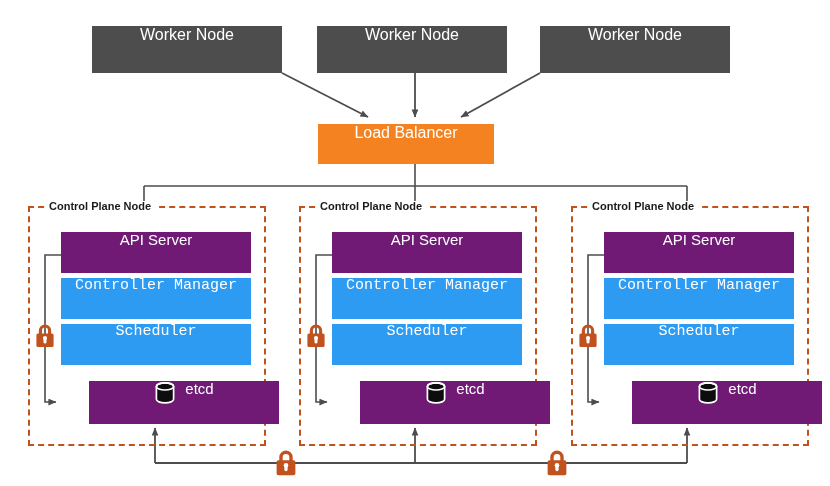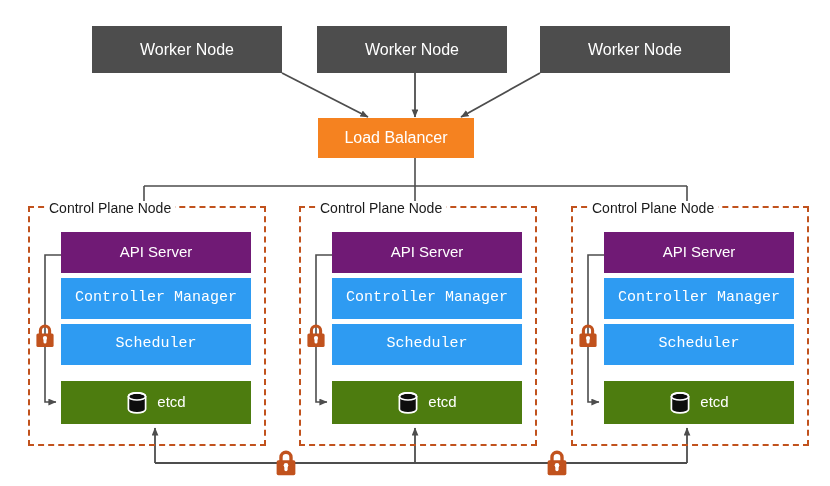--- a/index.html
+++ b/index.html
@@ -22,21 +22,21 @@
     left: 0;
     top: 0;
     width: 830px;
     height: 486px;
     pointer-events: none;
   }
   .box {
     position: absolute;
     box-sizing: border-box;
     display: flex;
-    align-items: center;
+    align-items: flex-start;
     justify-content: center;
     color: #ffffff;
     text-align: center;
     line-height: 1.1;
   }
   .worker-node {
     background: #4d4d4d;
     font-size: 16px;
   }
   .load-balancer {
@@ -46,38 +46,40 @@
   .api-server {
     background: #701a75;
     font-size: 15px;
   }
   .ctrl-mgr, .scheduler {
     background: #2e9bf2;
     font-size: 15px;
     font-family: Liberation Mono, monospace;
   }
   .etcd-box {
-    background: #4d7c0f;
+    background: #701a75;
     font-size: 15px;
     gap: 9px;
+    margin-left: 28px;
   }
   .cp-frame {
     position: absolute;
     box-sizing: border-box;
     border: 2px dashed #c1521d;
     background: transparent;
   }
   .cp-label {
     position: absolute;
-    font-size: 14px;
+    font-size: 11px;
     color: #1a1a1a;
     background: #ffffff;
     padding: 0 4px;
     white-space: nowrap;
     line-height: 1;
+    font-weight: bold;
   }
   .etcd-icon {
     width: 22px;
     height: 24px;
     display: inline-block;
     flex: 0 0 auto;
   }
   .lock {
     position: absolute;
     width: 22px;
@@ -127,21 +129,21 @@
   <div class="box worker-node" style="left:92px;  top:26px; width:190px; height:47px;">
     <span>Worker Node</span>
   </div>
   <div class="box worker-node" style="left:317px; top:26px; width:190px; height:47px;">
     <span>Worker Node</span>
   </div>
   <div class="box worker-node" style="left:540px; top:26px; width:190px; height:47px;">
     <span>Worker Node</span>
   </div>
 
-  <div class="box load-balancer" style="left:318px; top:118px; width:156px; height:40px;">
+  <div class="box load-balancer" style="left:318px; top:124px; width:176px; height:40px;">
     <span>Load Balancer</span>
   </div>
 
   <div class="cp-frame" style="left:28px; top:206px; width:238px; height:240px;"></div>
   <div class="cp-label" style="left:45px; top:201px;">Control Plane Node</div>
 
   <div class="box api-server" style="left:61px; top:232px; width:190px; height:41px;">
     <span>API Server</span>
   </div>
   <div class="box ctrl-mgr" style="left:61px; top:278px; width:190px; height:41px;">

